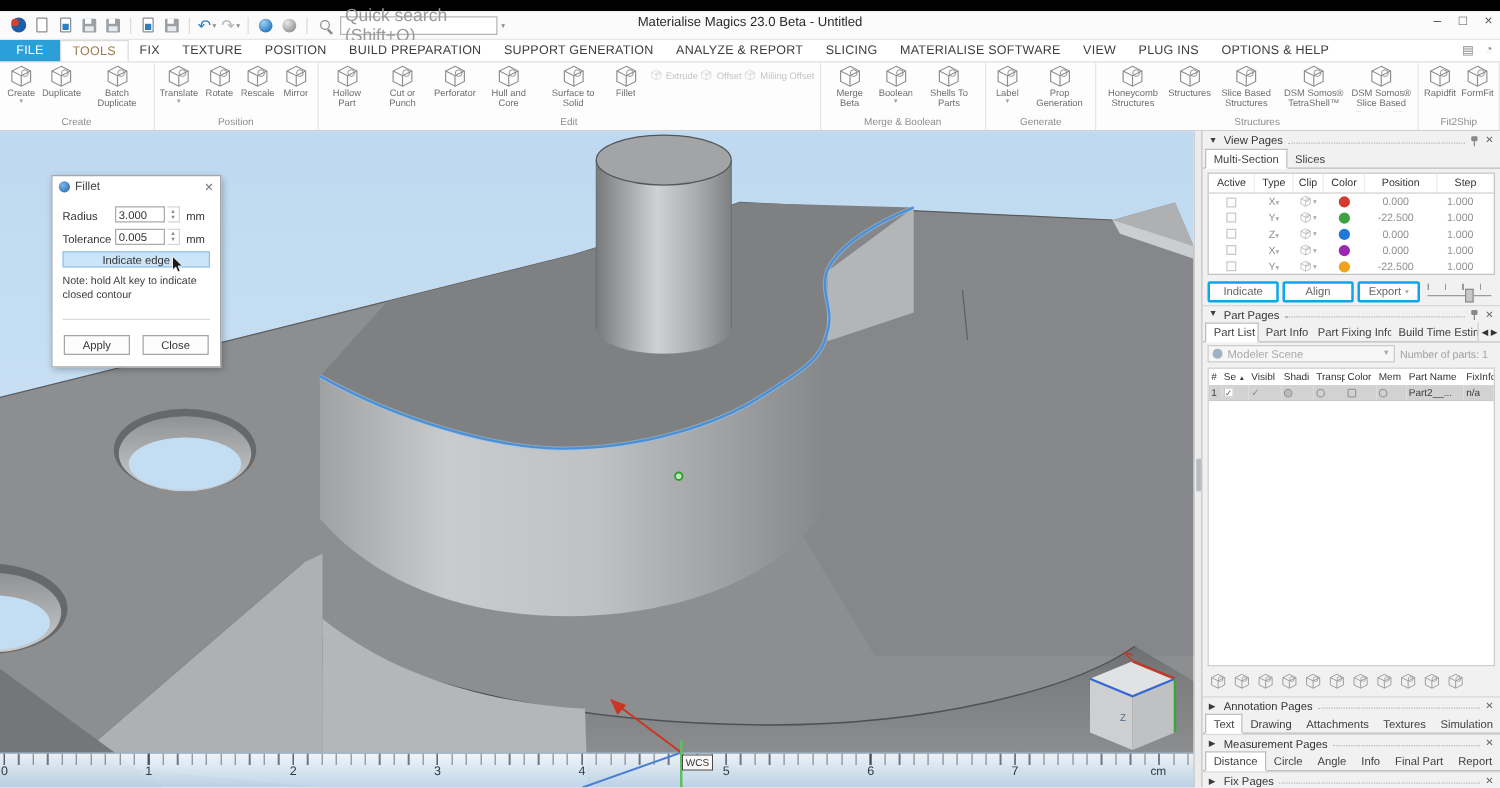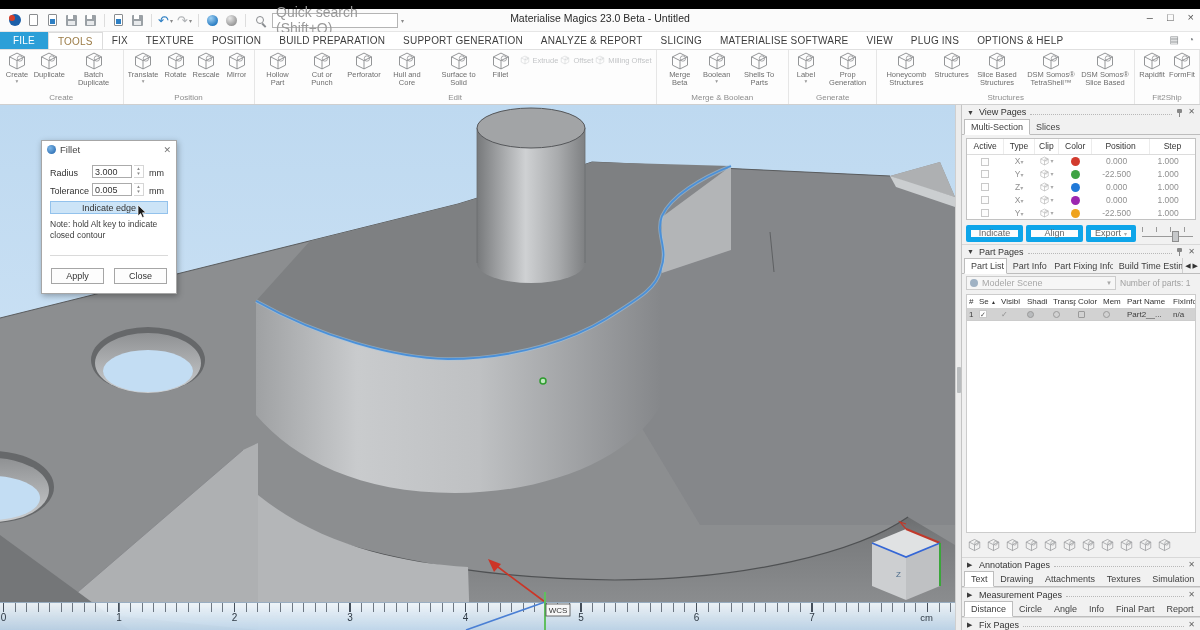--- a/index.html
+++ b/index.html
@@ -114,21 +114,21 @@
   table.vt th { font-weight:normal; color:#333; height:15px; border-bottom:1px solid #dcdcdc; border-right:1px solid #ececec; }
   table.vt th:last-child { border-right:none; }
   table.vt td { color:#909090; height:13px; text-align:center; }
   td.num { text-align:right; padding-right:8px; }
   .cbx { display:inline-block; width:8px; height:8px; border:1px solid #c9c9c9; background:#fdfdfd; vertical-align:middle; }
   .cdot { display:inline-block; width:9px; height:9px; border-radius:50%; vertical-align:middle; }
   .tcaret { font-size:6px; color:#aaa; }
   .clipcube { display:inline-block; vertical-align:middle; }
 
   .vbtns { height:22px; flex:none; display:flex; align-items:center; gap:3px; padding:0 4px; }
-  .pbtn { flex:none; width:57px; height:17px; background:#fdfdfd; border:5px solid #0ea5e9; border-radius:2px; display:flex; align-items:center; justify-content:center; color:#666; gap:3px; }
+  .pbtn { flex:none; width:57px; height:17px; background:#fdfdfd; border:2px solid #0ea5e9; border-radius:2px; display:flex; align-items:center; justify-content:center; color:#666; gap:3px; }
   .pbtn.exp { width:50px; }
   .vslider { flex:1; position:relative; height:17px; }
   .vslider .track { position:absolute; left:3px; right:3px; top:11px; height:1.5px; background:#9a9a9a; }
   .vslider .ticks2 { position:absolute; left:3px; right:3px; top:2px; height:5px;
      background-image:repeating-linear-gradient(90deg, #9a9a9a 0 1px, transparent 1px 14px); }
   .vslider .knob { position:absolute; left:58%; top:6px; width:7px; height:11px; background:#c6c8ca; border:1px solid #8d8d8d; }
 
   .psel { height:18px; flex:none; display:flex; align-items:center; gap:4px; padding:0 4px; overflow:hidden; }
   .combo { flex:none; width:150px; height:14px; border:1px solid #cccccc; background:#f6f6f6; color:#a8a8a8; display:flex; align-items:center; gap:4px; padding:0 3px; }
   .combo .cc { margin-left:auto; font-size:6px; color:#a8a8a8; }

